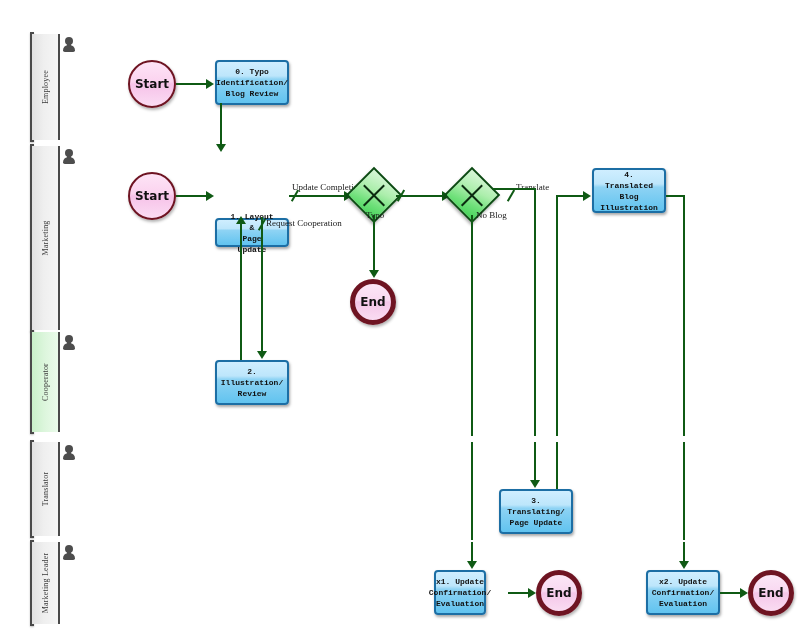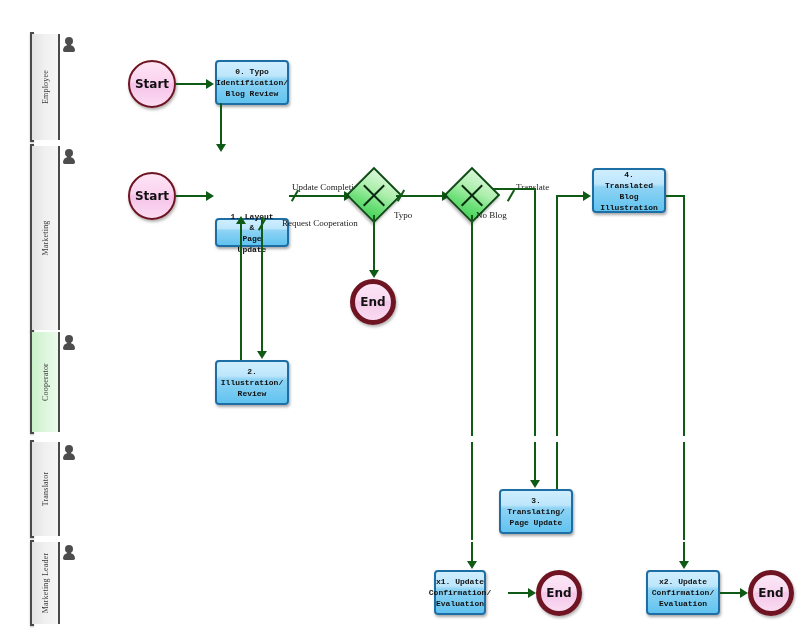--- a/index.html
+++ b/index.html
@@ -144,27 +144,27 @@
         <div class="tick" style="left:342px;top:43px;"></div>
 
         <div class="gateway" style="left:394px;top:29px;width:40px;height:40px;">
           <div class="dm"></div>
             <div class="x1"></div>
             <div class="x2"></div>
         </div>
 
         <div class="fl v" style="left:315px;top:69px;height:58px;"></div>
         <div class="ar d" style="left:311px;top:124px;"></div>
-        <div class="elabel" style="left:336px;top:64px;">Typo</div>
+        <div class="elabel" style="left:308px;top:64px;">Typo</div>
 
         <div class="node event end" style="left:292px;top:133px;width:46px;height:46px;">
           <span>End</span>
         </div>
 
-        <div class="elabel" style="left:224px;top:72px;">Request Cooperation</div>
+        <div class="elabel" style="left:208px;top:72px;">Request Cooperation</div>
         <div class="tick" style="left:203px;top:72px;"></div>
 
         <div class="fl v" style="left:203px;top:71px;height:117px;"></div>
 
         <div class="fl v" style="left:182px;top:78px;height:110px;"></div>
         <div class="ar u" style="left:178px;top:70px;"></div>
 
         <div class="elabel" style="left:458px;top:36px;">Translate</div>
         <div class="tick" style="left:452px;top:43px;"></div>
 

